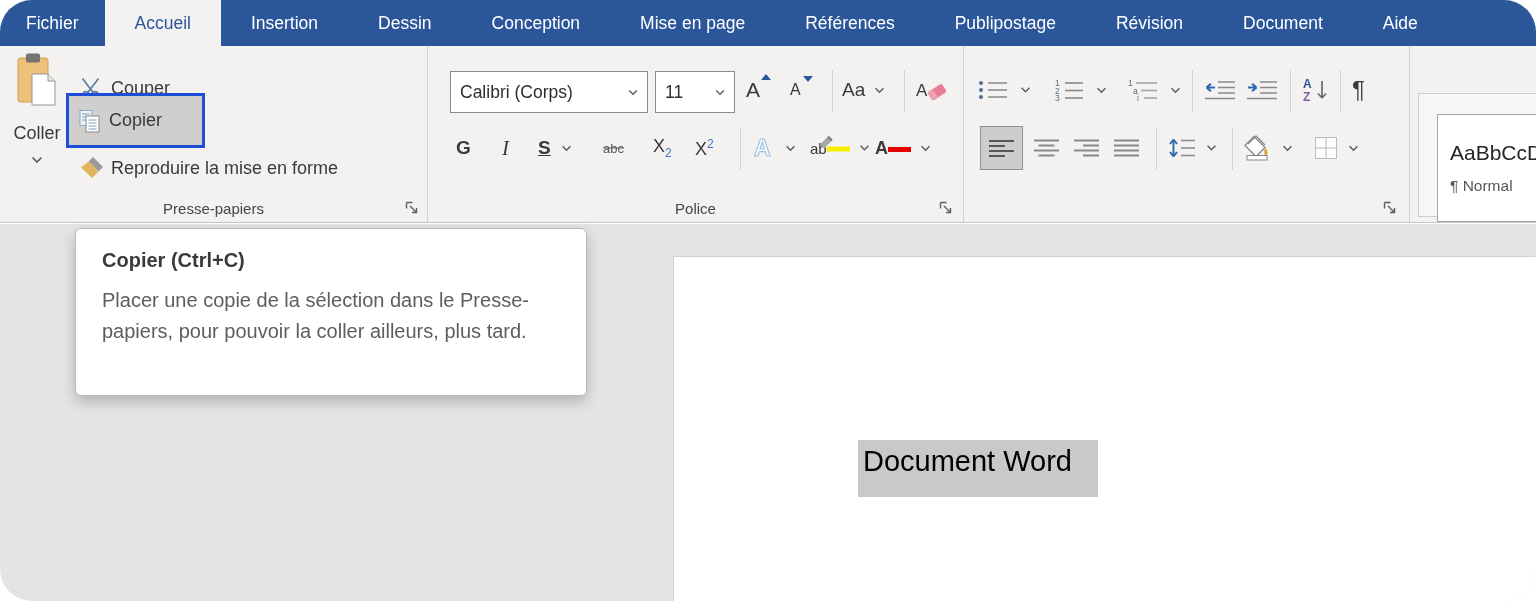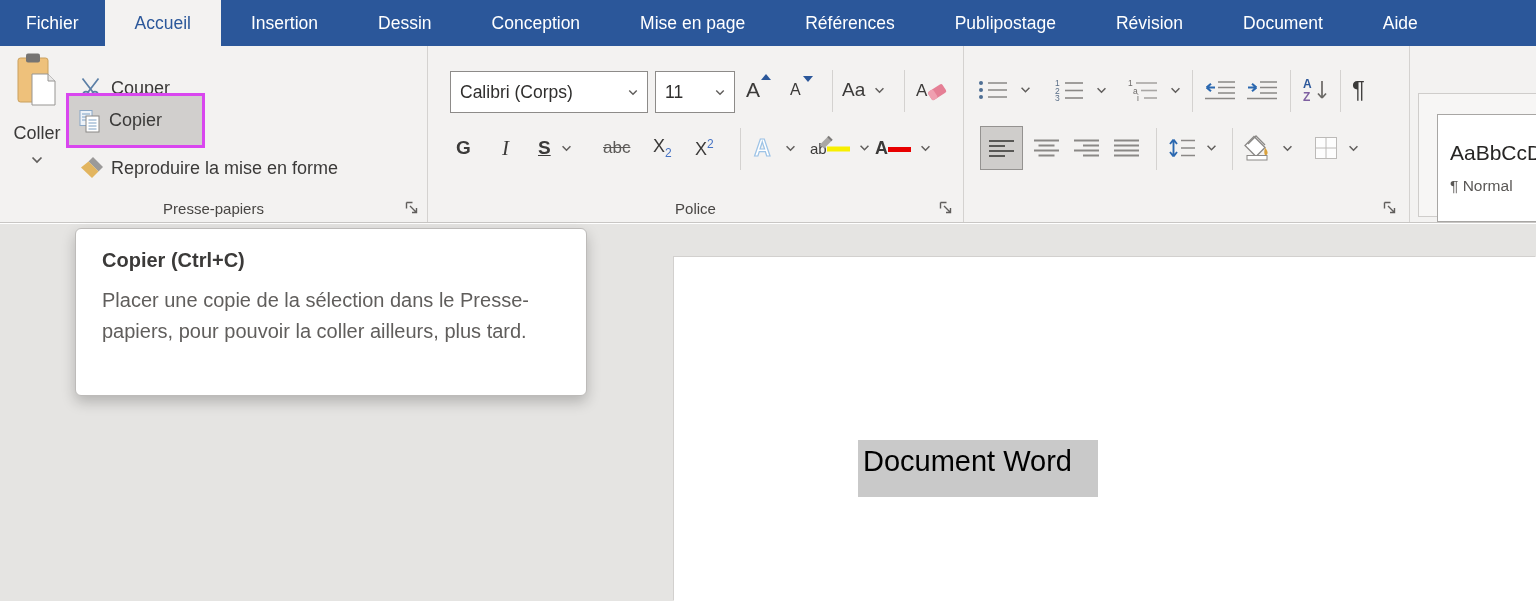--- a/index.html
+++ b/index.html
@@ -1,17 +1,17 @@
 <!DOCTYPE html>
 <html><head>
 <meta charset="utf-8">
 <style>
   html,body{margin:0;padding:0;background:#fff;}
   #app{position:relative;width:1536px;height:601px;overflow:hidden;
-       font-family:"Liberation Sans","DejaVu Sans",sans-serif;color:#3b3a39;
+       font-family:"Liberation Sans","DejaVu Sans",sans-serif;color:#3b3a39;border-radius:32px;
        -webkit-font-smoothing:antialiased;}
   
   .tabbar{position:absolute;left:0;top:0;width:100%;height:46px;background:#2b579a;
           display:flex;align-items:stretch;}
   .tab{display:flex;align-items:center;padding:0 30px;font-size:17.5px;color:#fff;cursor:default;}
   .tab.first{padding:0 26px;}
   .tab.active{background:#f3f2f1;color:#2b579a;}
   
   .ribbon{position:absolute;left:0;top:46px;width:100%;height:177px;background:#f3f2f1;
           border-bottom:1px solid #c8c6c4;box-sizing:border-box;}
@@ -23,21 +23,21 @@
   .vc{transform:translateY(-50%);}
   .row{display:flex;align-items:center;gap:7px;font-size:18px;color:#3b3a39;white-space:nowrap;}
   .combo{position:absolute;background:#fff;border:1px solid #8d8b89;box-sizing:border-box;
          display:flex;align-items:center;padding:0 9px;font-size:17.5px;color:#2f2e2d;}
   .combo .spacer{flex:1;}
   .stack{display:inline-flex;flex-direction:row;align-items:center;line-height:1;}
   .ltr{font-size:18px;color:#3b3a39;}
   .bar{width:23px;height:5px;margin-top:2px;}
   .ubtn{font-size:19px;color:#3b3a39;}
   .copy-btn{position:absolute;left:66px;top:47px;width:139px;height:55px;box-sizing:border-box;
-            border:3px solid #d946ef;background:#d1cfcd;display:flex;align-items:center;gap:8px;
+            border:3px solid #1d4ed8;background:#d1cfcd;display:flex;align-items:center;gap:8px;
             padding:0 10px;font-size:18px;}
   .alignsel{position:absolute;left:16px;top:80px;width:43px;height:44px;background:#cfcdcb;
             border:1px solid #949290;box-sizing:border-box;display:flex;align-items:center;justify-content:center;}
   
   .style-frame{position:absolute;left:8px;top:12px;width:210px;height:124px;background:#f7f6f5;
                border:1px solid #cfcdcb;box-sizing:border-box;}
   .style-card{position:absolute;left:18px;top:20px;width:160px;height:108px;background:#fff;
               border:1px solid #a8a6a4;box-sizing:border-box;display:flex;flex-direction:column;
               align-items:flex-start;justify-content:center;gap:12px;padding-left:12px;}
   .style-preview{font-size:21px;color:#262524;}
@@ -188,21 +188,21 @@
       </div>
 
       <div class="px vc ubtn" style="left:28px;top:102px;font-weight:bold;">G</div>
       <div class="px vc ubtn" style="left:74px;top:102px;font-style:italic;font-family:'Liberation Serif',serif;font-size:21px;">I</div>
       <div class="row px vc" style="left:110px;top:102px;gap:10px;">
         <span class="ubtn" style="text-decoration:underline;font-weight:bold;">S</span>
         <svg class="chev" width="11" height="7" viewBox="0 0 12 8">
             <path d="M1.5 1.5 L6 6 L10.5 1.5"></path>
           </svg>
       </div>
-      <div class="px vc" style="left:175px;top:102px;font-size:17px;color:#5c5a58;text-decoration:line-through;">abc</div>
+      <div class="px vc" style="left:175px;top:102px;font-size:13px;color:#5c5a58;text-decoration:line-through;">abc</div>
       <div class="px vc" style="left:225px;top:102px;font-size:18px;">
         <span>X</span><sub style="color:#4472c4;font-size:12px;">2</sub>
       </div>
       <div class="px vc" style="left:267px;top:102px;font-size:18px;">
         <span>X</span><sup style="color:#4472c4;font-size:12px;">2</sup>
       </div>
       <div class="vdiv" style="left:312px;top:82px;height:42px;"></div>
       <div class="row px vc" style="left:324px;top:102px;gap:9px;">
         <svg width="24" height="26" viewBox="0 0 24 26">
           <text x="2" y="21" font-size="23" font-weight="bold" fill="#ffffff" stroke="#9dc3e6" stroke-width="1.2">A</text>

